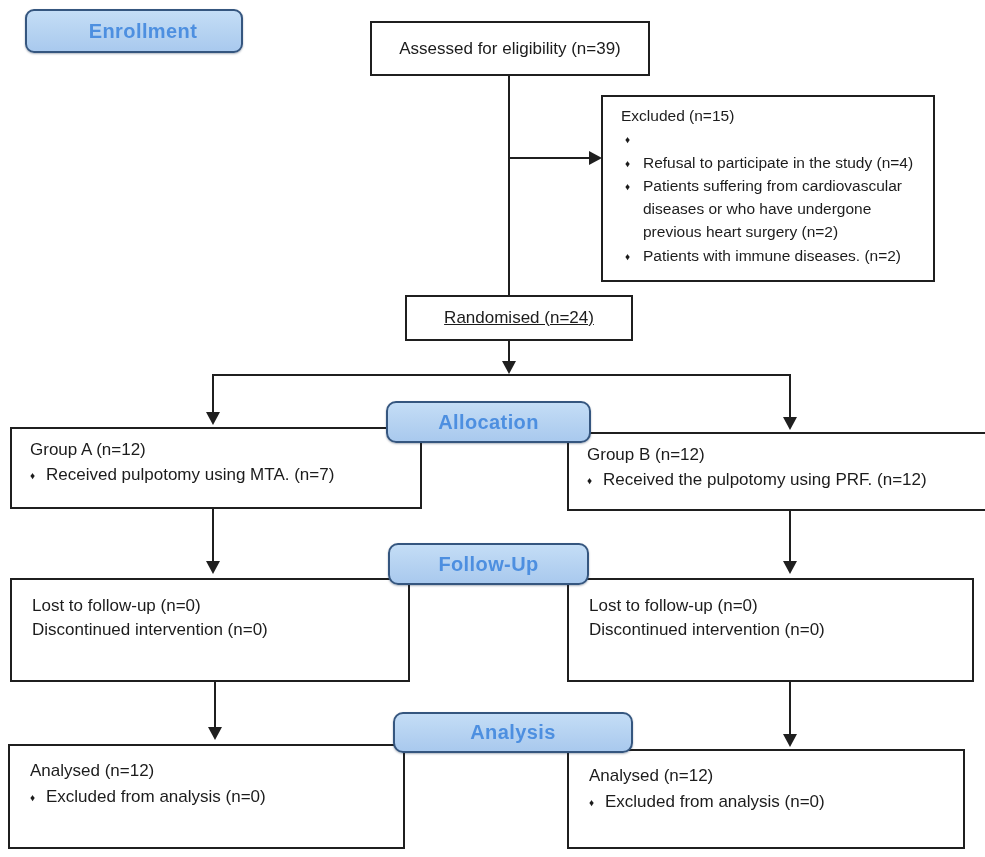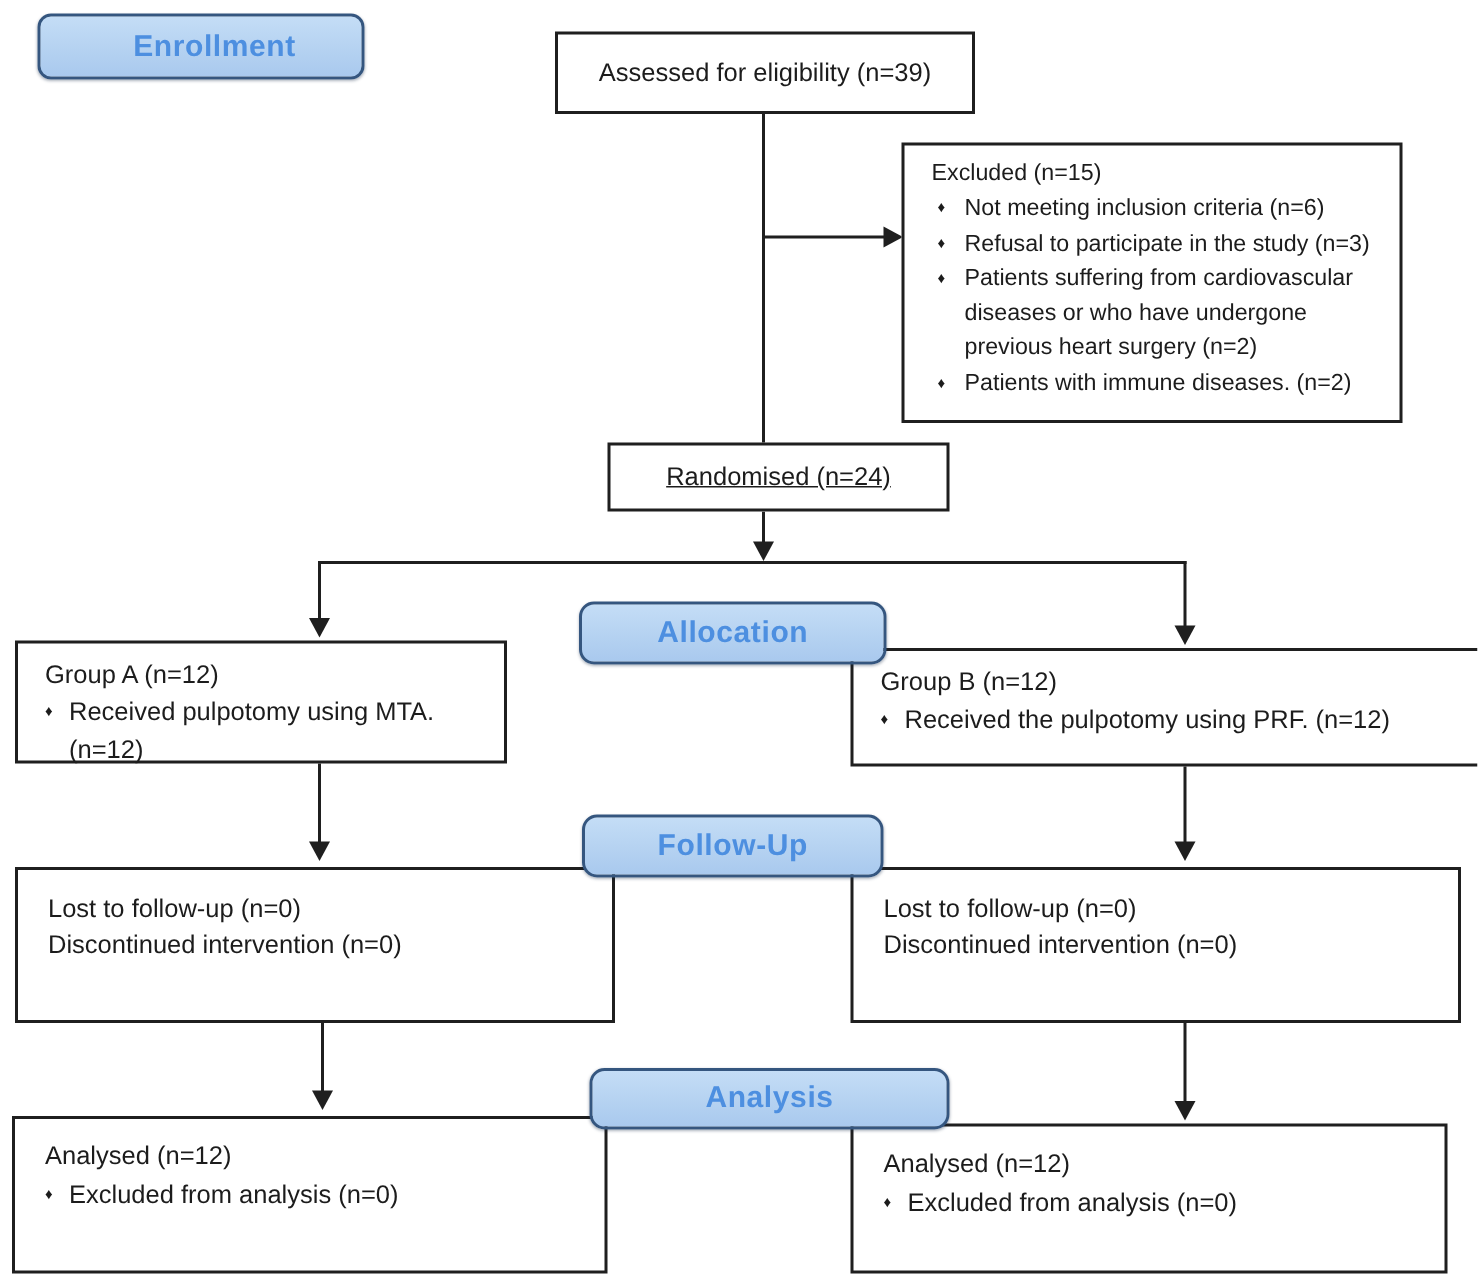--- a/index.html
+++ b/index.html
@@ -9,21 +9,21 @@
   }
   
   .fbox{
     position:absolute;background:#ffffff;border:2px solid #1f1f1f;
     box-sizing:border-box;z-index:2;font-size:17px;color:#1c1c1c;
   }
   .fbox.center{display:flex;align-items:center;justify-content:center;text-align:left;}
   #assessed-box{left:370px;top:21px;width:280px;height:55px;}
   #excluded-box{left:601px;top:95px;width:334px;height:187px;padding:7px 10px 0 18px;font-size:15.5px;line-height:23.3px;}
   #randomised-box{left:405px;top:295px;width:228px;height:46px;text-decoration:underline;}
-  #group-a-box{left:10px;top:427px;width:328px;height:82px;padding:8px 6px 0 18px;line-height:25px;}
+  #group-a-box{left:10px;top:427px;width:412px;height:82px;padding:8px 6px 0 18px;line-height:25px;}
   #group-b-box{left:567px;top:432px;width:468px;height:79px;padding:8px 6px 0 18px;line-height:25px;}
   #follow-a-box{left:10px;top:578px;width:400px;height:104px;padding:14px 6px 0 20px;line-height:24px;}
   #follow-b-box{left:567px;top:578px;width:407px;height:104px;padding:14px 6px 0 20px;line-height:24px;}
   #analysis-a-box{left:8px;top:744px;width:397px;height:105px;padding:12px 6px 0 20px;line-height:26px;}
   #analysis-b-box{left:567px;top:749px;width:398px;height:100px;padding:12px 6px 0 20px;line-height:26px;}
   .gap-line{}
   
   .brow{display:flex;align-items:flex-start;}
   .bul{flex:0 0 16px;font-size:10px;line-height:inherit;transform:translateY(0.5px);}
   .xrow .bul{flex:0 0 22px;padding-left:4px;box-sizing:border-box;}
@@ -74,45 +74,44 @@
   <div class="arr-down" style="left:783px;top:734px;"></div>
 
   <div class="fbox center" id="assessed-box">
     <span>Assessed for eligibility (n=39)</span>
   </div>
 
   <div class="fbox" id="excluded-box">
     <div>Excluded (n=15)</div>
     <div class="brow xrow">
       <span class="bul">♦</span>
-      <span class="xtxt">Not meeting inclusion criteria (n=6)</span>
     </div>
     <div class="brow xrow">
       <span class="bul">♦</span>
-      <span class="xtxt">Refusal to participate in the study (n=3)</span>
+      <span class="xtxt">Refusal to participate in the study (n=4)</span>
     </div>
     <div class="brow xrow">
       <span class="bul">♦</span>
       <span class="xtxt">Patients suffering from cardiovascular diseases or who have undergone previous heart surgery (n=2)</span>
     </div>
     <div class="brow xrow">
       <span class="bul">♦</span>
       <span class="xtxt">Patients with immune diseases. (n=2)</span>
     </div>
   </div>
 
   <div class="fbox center" id="randomised-box">
     <span>Randomised (n=24)</span>
   </div>
 
   <div class="fbox" id="group-a-box">
     <div>Group A (n=12)</div>
     <div class="brow">
       <span class="bul">♦</span>
-      <span class="btxt">Received pulpotomy using MTA. (n=12)</span>
+      <span class="btxt">Received pulpotomy using MTA. (n=7)</span>
     </div>
   </div>
 
   <div class="fbox" id="group-b-box">
     <div>Group B (n=12)</div>
     <div class="brow">
       <span class="bul">♦</span>
       <span class="btxt">Received the pulpotomy using PRF. (n=12)</span>
     </div>
   </div>

